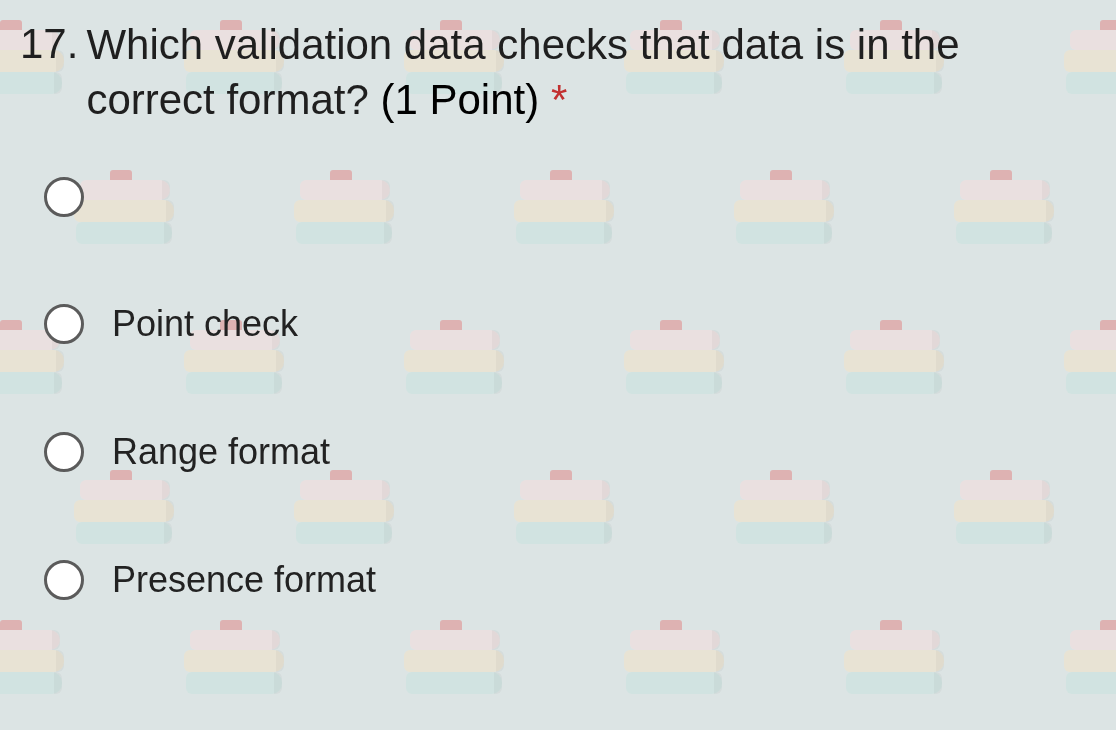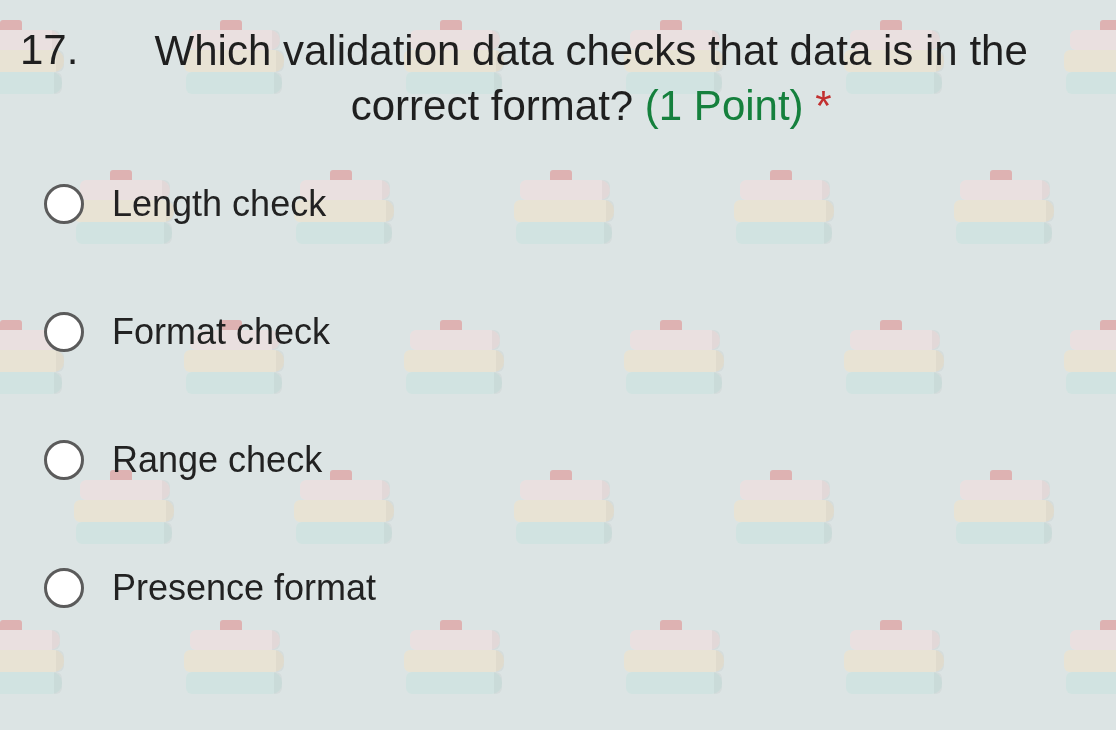--- a/index.html
+++ b/index.html
@@ -35,43 +35,42 @@
     position: absolute;
     top: -10px;
     left: 40px;
     width: 22px;
     height: 14px;
     background: #e08a8a;
     border-radius: 3px 3px 0 0;
   }
   .content {
     position: relative;
-    padding: 24px 20px 0 20px;
+    padding: 18px 20px 0 20px;
     box-sizing: border-box;
     width: 100%;
-    text-align: center;
   }
   .question-row {
     display: flex;
     align-items: flex-start;
   }
   .q-number {
     font-size: 42px;
     color: #1f1f1f;
     line-height: 1.25;
     white-space: nowrap;
     padding-right: 8px;
   }
   .q-text {
     font-size: 42px;
     color: #1f1f1f;
     line-height: 1.3;
   }
   .q-points {
-    color: #15803d;
+    color: #000000;
   }
   .q-required {
     color: #c23030;
   }
   .options {
     margin-top: 50px;
     padding-left: 24px;
   }
   .option {
     display: flex;
@@ -424,28 +423,27 @@
     <div class="q-text">
       <span>Which validation data checks that data is in the correct format?</span>
       <span class="q-points">(1 Point)</span>
       <span class="q-required">*</span>
     </div>
   </div>
 
   <div class="options">
     <div class="option">
       <div class="radio"></div>
-      <div class="option-label">Length check</div>
     </div>
     <div class="option">
       <div class="radio"></div>
-      <div class="option-label">Format check</div>
+      <div class="option-label">Point check</div>
     </div>
     <div class="option">
       <div class="radio"></div>
-      <div class="option-label">Range check</div>
+      <div class="option-label">Range format</div>
     </div>
     <div class="option">
       <div class="radio"></div>
       <div class="option-label">Presence format</div>
     </div>
   </div>
 </div>
 
 </body></html>

